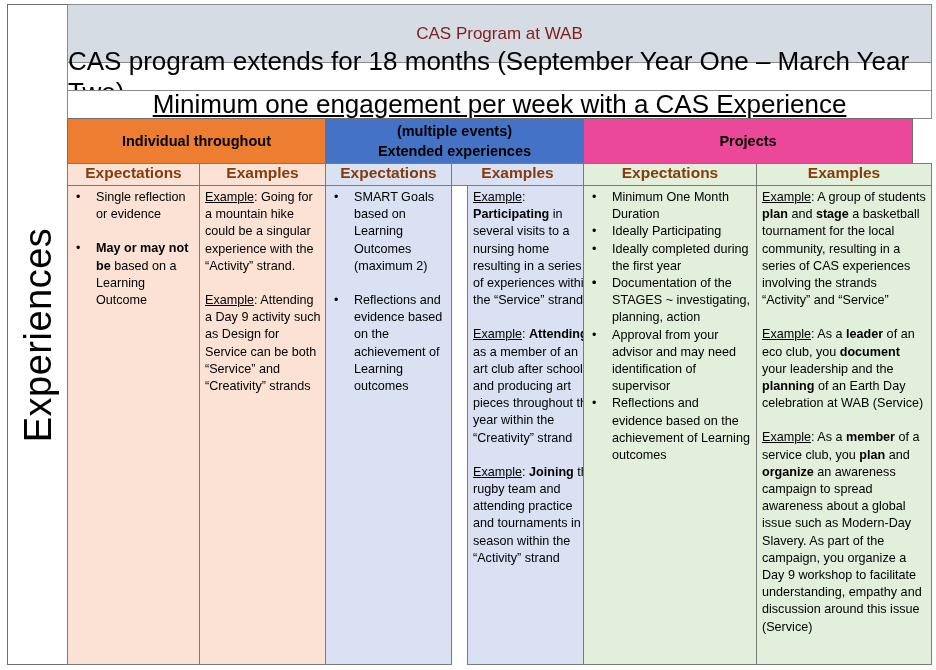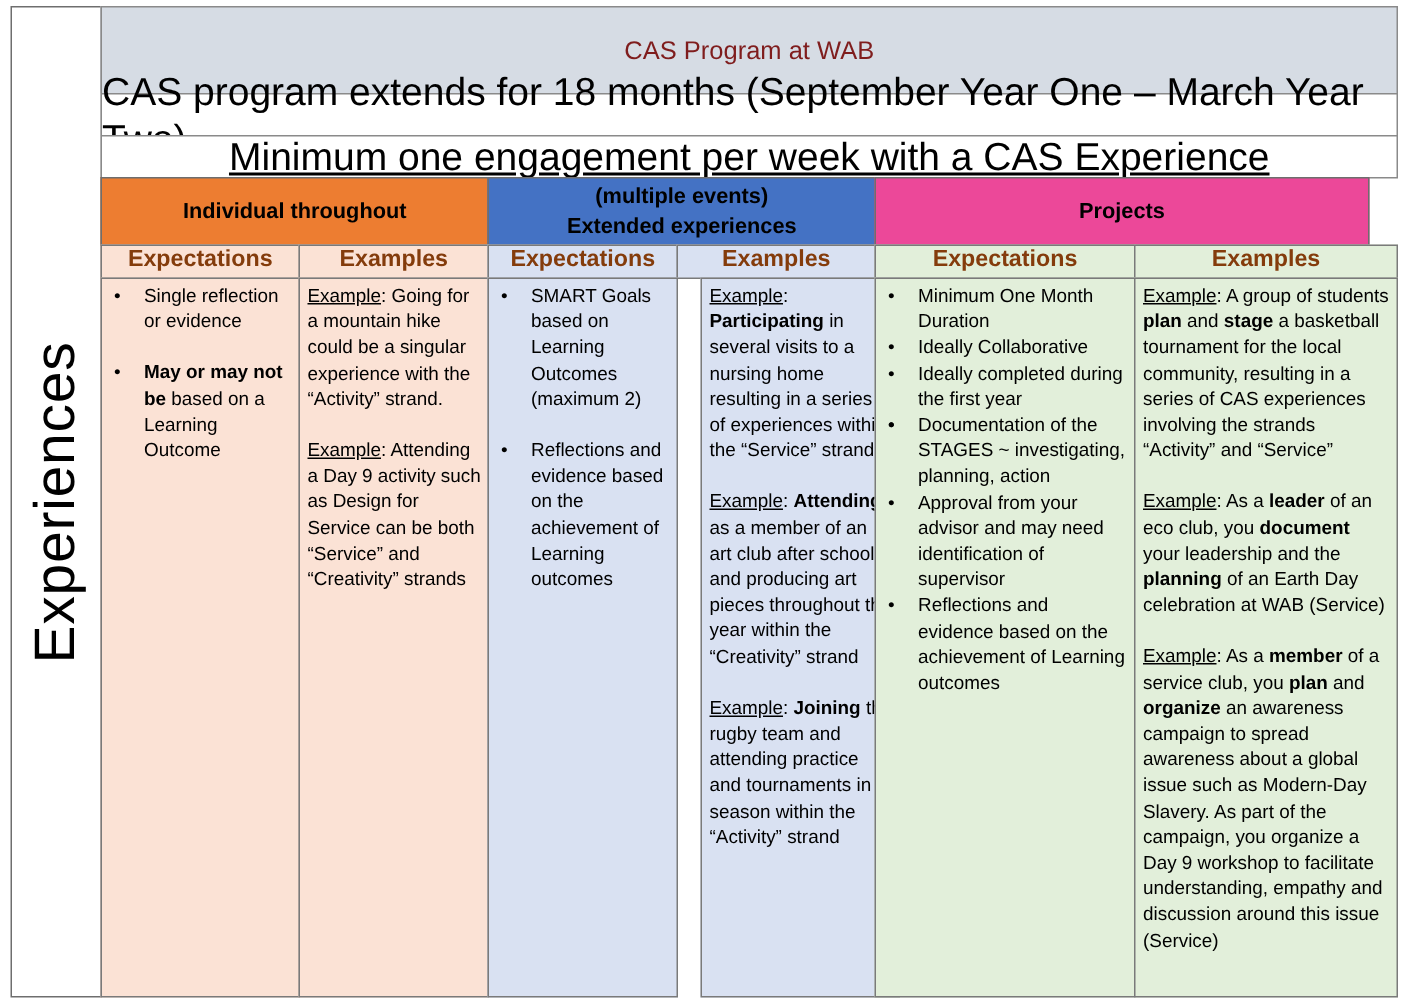--- a/index.html
+++ b/index.html
@@ -96,21 +96,21 @@
 
 <div class="abs cell blue-l" style="left:451px;width:133px;margin-left:16px;">
   <p><u>Example</u><span>: </span><br><b>Participating</b><span> in several visits to a nursing home resulting in a series of experiences within the “Service” strand</span></p>
   <p class="gap"><u>Example</u><span>: </span><b>Attending</b><span> as a member of an art club after school and producing art pieces throughout the year within the “Creativity” strand</span></p>
   <p class="gap"><u>Example</u><span>: </span><b>Joining</b><span> the rugby team and attending practice and tournaments in a season within the “Activity” strand</span></p>
 </div>
 
 <div class="abs cell green-l" style="left:583px;width:174px;">
   <ul>
     <li><span class="bullet">•</span><span>Minimum One Month Duration</span></li>
-    <li><span class="bullet">•</span><span>Ideally Collaborative</span></li>
+    <li><span class="bullet">•</span><span>Ideally Participating</span></li>
     <li><span class="bullet">•</span><span>Ideally completed during the first year</span></li>
     <li><span class="bullet">•</span></li>
     <li><span class="bullet">•</span><span>Documentation of the STAGES ~ investigating, planning, action</span></li>
     <li><span class="bullet">•</span><span>Approval from your advisor and may need identification of supervisor</span></li>
     <li><span class="bullet">•</span><span>Reflections and evidence based on the achievement of Learning outcomes</span></li>
   </ul>
 </div>
 
 <div class="abs cell green-l" style="left:756px;width:176px;">
   <p><u>Example</u><span>: A group of students </span><b>plan</b><span> and </span><b>stage</b><span> a basketball tournament for the local community, resulting in a series of CAS experiences involving the strands “Activity” and “Service”</span></p>

